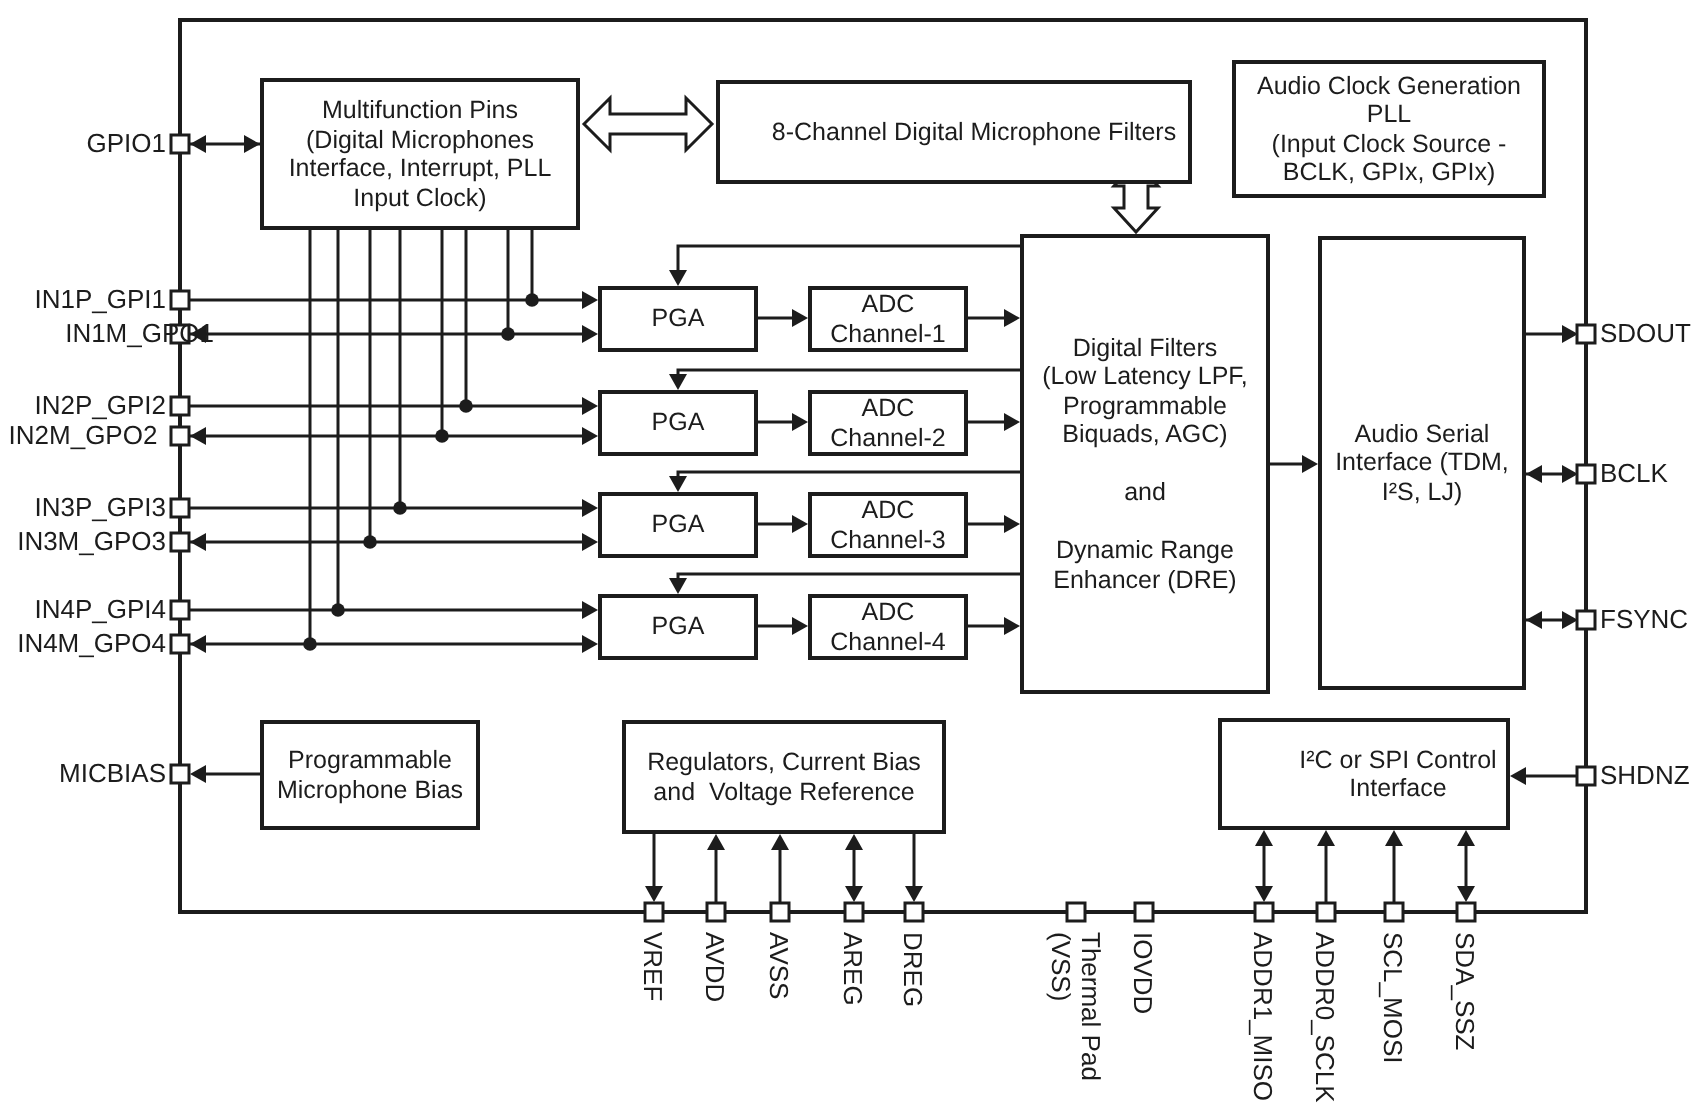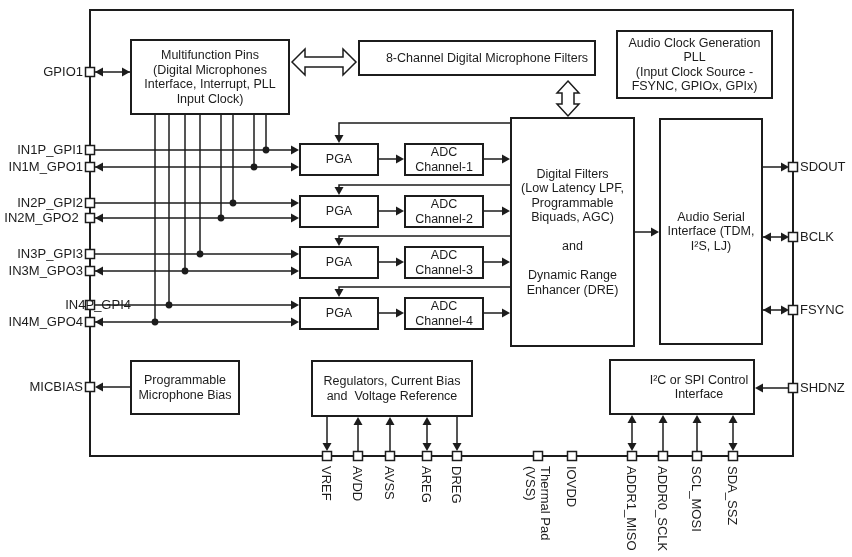--- a/index.html
+++ b/index.html
@@ -223,25 +223,25 @@
       <rect class="pin" x="658.5" y="451.5" width="9" height="9"></rect>
       <rect class="pin" x="692.5" y="451.5" width="9" height="9"></rect>
       <rect class="pin" x="728.5" y="451.5" width="9" height="9"></rect>
     </g>
   </svg>
 
   <div class="block" style="left:130px;top:39px;width:160px;height:76px;text-align:center;">Multifunction Pins
 (Digital Microphones
 Interface, Interrupt, PLL
 Input Clock)</div>
-  <div class="block" style="left:358px;top:40px;width:238px;height:36px;padding-left:20px;">8-Channel Digital Microphone Filters</div>
+  <div class="block" style="left:358px;top:40px;width:238px;height:52px;padding-left:20px;">8-Channel Digital Microphone Filters</div>
   <div class="block" style="left:616px;top:30px;width:157px;height:69px;">Audio Clock Generation
 PLL
 (Input Clock Source -
-FSYNC, GPIOx, GPIx)</div>
+BCLK, GPIx, GPIx)</div>
 
   <div class="block" style="left:299px;top:143px;width:80px;height:33px;">PGA</div>
   <div class="block" style="left:404px;top:143px;width:80px;height:33px;">ADC
 Channel-1</div>
   <div class="block" style="left:299px;top:195px;width:80px;height:33px;">PGA</div>
   <div class="block" style="left:404px;top:195px;width:80px;height:33px;">ADC
 Channel-2</div>
   <div class="block" style="left:299px;top:246px;width:80px;height:33px;">PGA</div>
   <div class="block" style="left:404px;top:246px;width:80px;height:33px;">ADC
 Channel-3</div>
@@ -263,26 +263,26 @@
 I²S, LJ)</div>
   <div class="block" style="left:130px;top:360px;width:110px;height:55px;">Programmable
 Microphone Bias</div>
   <div class="block" style="left:311px;top:360px;width:162px;height:57px;">Regulators, Current Bias
 and  Voltage Reference</div>
   <div class="block" style="left:609px;top:359px;width:146px;height:56px;padding-left:34px;">I²C or SPI Control
 Interface</div>
 
   <div class="pin-label pl-left" style="top:64px;">GPIO1</div>
   <div class="pin-label pl-left" style="top:142px;">IN1P_GPI1</div>
-  <div class="pin-label pl-left" style="top:159px;">IN1M_GPO1</div>
+  <div class="pin-label pl-left" style="top:159px;margin-left:24px;">IN1M_GPO1</div>
   <div class="pin-label pl-left" style="top:195px;">IN2P_GPI2</div>
   <div class="pin-label pl-left" style="top:210px;text-align:center;">IN2M_GPO2</div>
   <div class="pin-label pl-left" style="top:246px;">IN3P_GPI3</div>
   <div class="pin-label pl-left" style="top:263px;">IN3M_GPO3</div>
-  <div class="pin-label pl-left" style="top:297px;padding-left:48px;">IN4P_GPI4</div>
+  <div class="pin-label pl-left" style="top:297px;">IN4P_GPI4</div>
   <div class="pin-label pl-left" style="top:314px;">IN4M_GPO4</div>
   <div class="pin-label pl-left" style="top:379px;">MICBIAS</div>
 
   <div class="pin-label pl-right" style="top:159px;">SDOUT</div>
   <div class="pin-label pl-right" style="top:229px;">BCLK</div>
   <div class="pin-label pl-right" style="top:302px;">FSYNC</div>
   <div class="pin-label pl-right" style="top:380px;">SHDNZ</div>
 
   <div class="pin-label pl-bottom" style="left:334px;top:466px;">VREF</div>
   <div class="pin-label pl-bottom" style="left:365px;top:466px;">AVDD</div>

